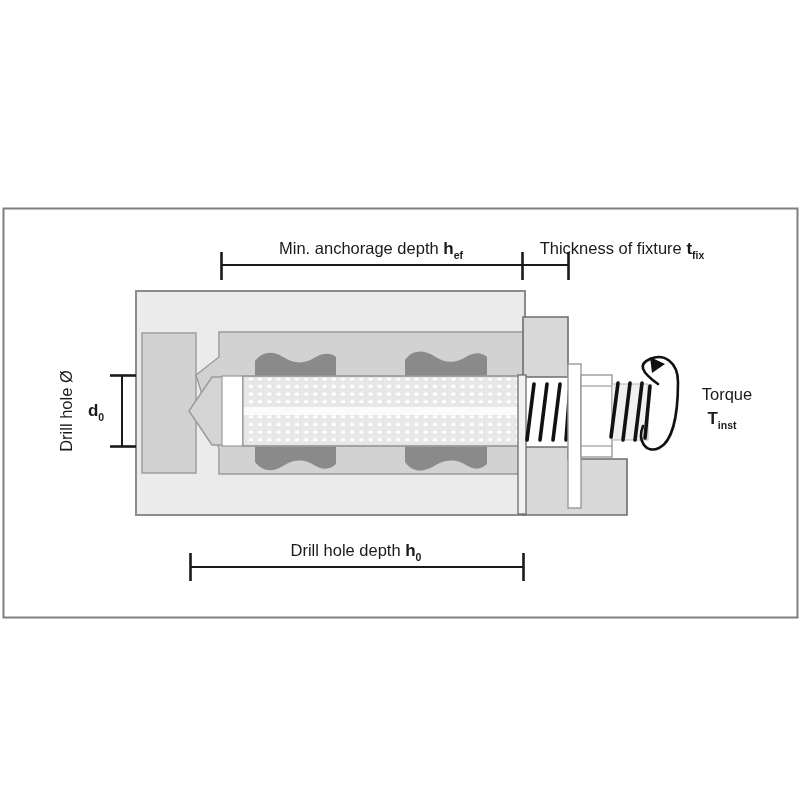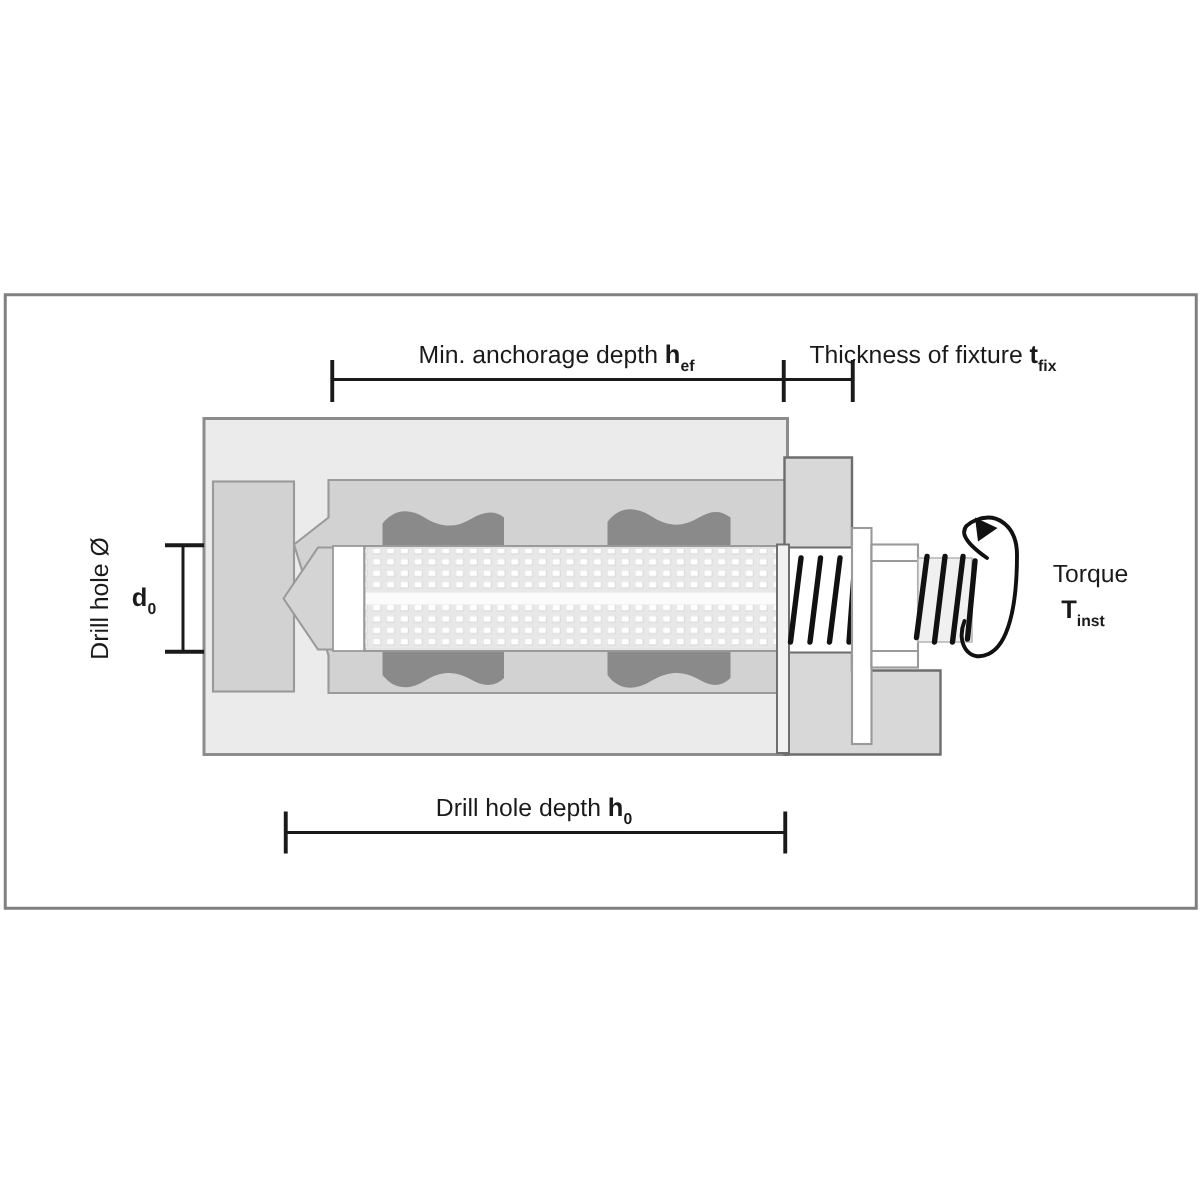--- a/index.html
+++ b/index.html
@@ -9,21 +9,21 @@
   }
   body {
     width: 800px;
     height: 800px;
     font-family: "Liberation Sans", sans-serif;
     position: relative;
     overflow: hidden;
   }
   #stage {
     position: absolute;
-    left: 0; top: 0;
+    left: 0; top: 12px;
     width: 800px;
     height: 584px;
   }
   svg.diagram {
     display: block;
     width: 800px;
     height: 800px;
   }
   .lbl {
     font-family: "Liberation Sans", sans-serif;

